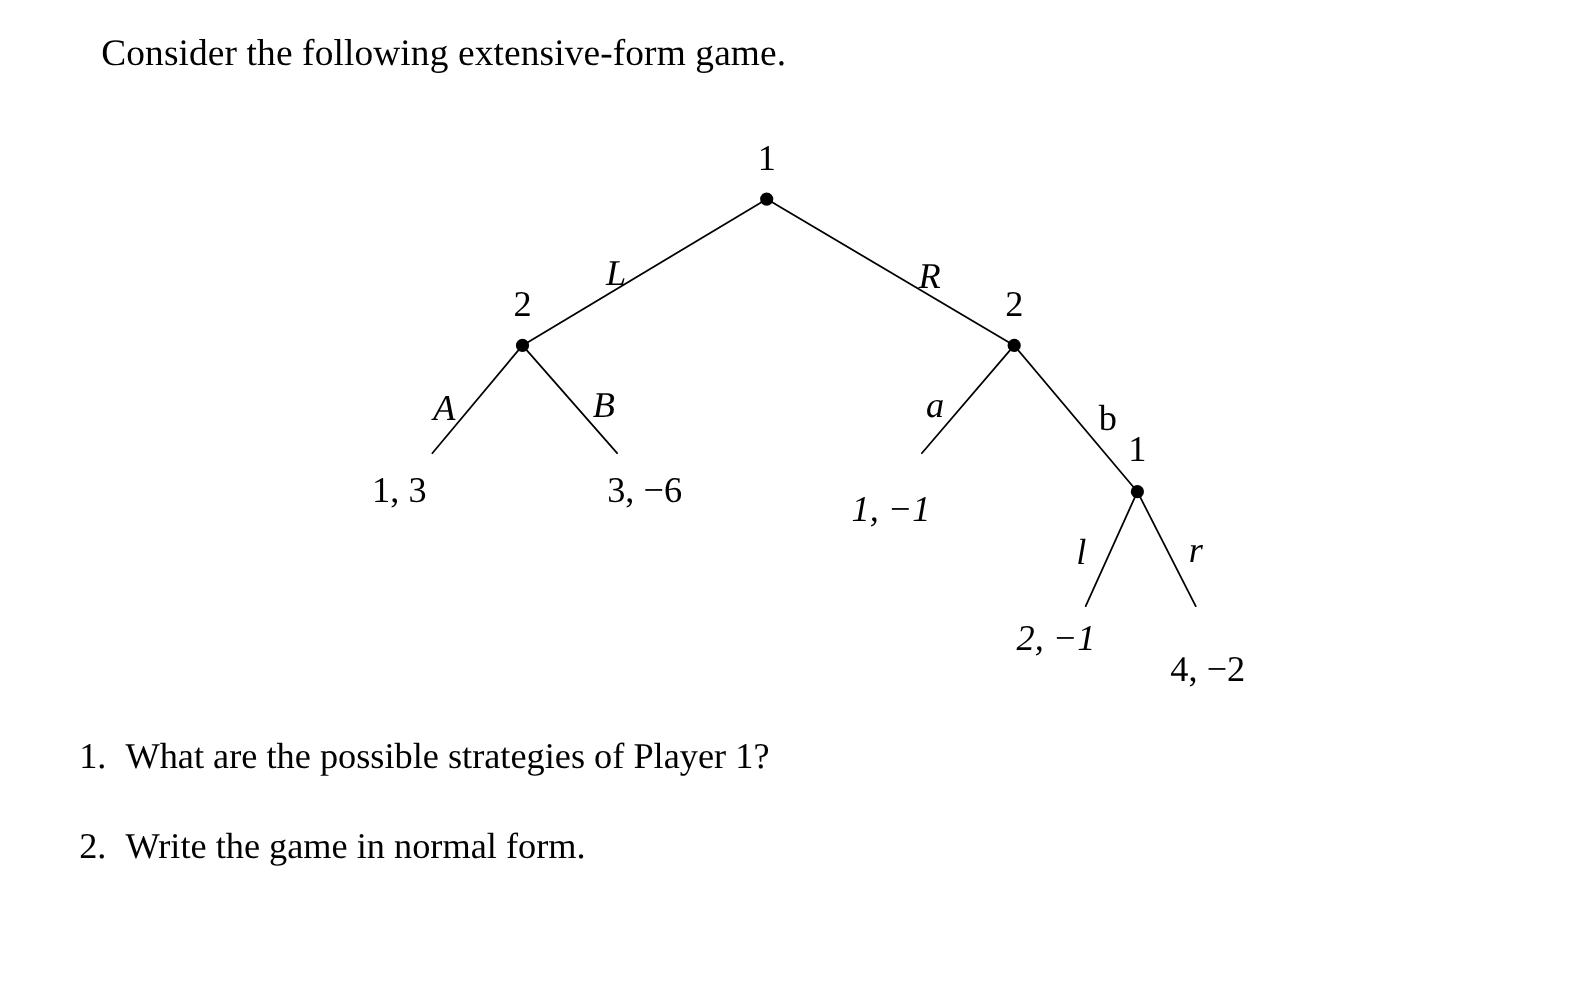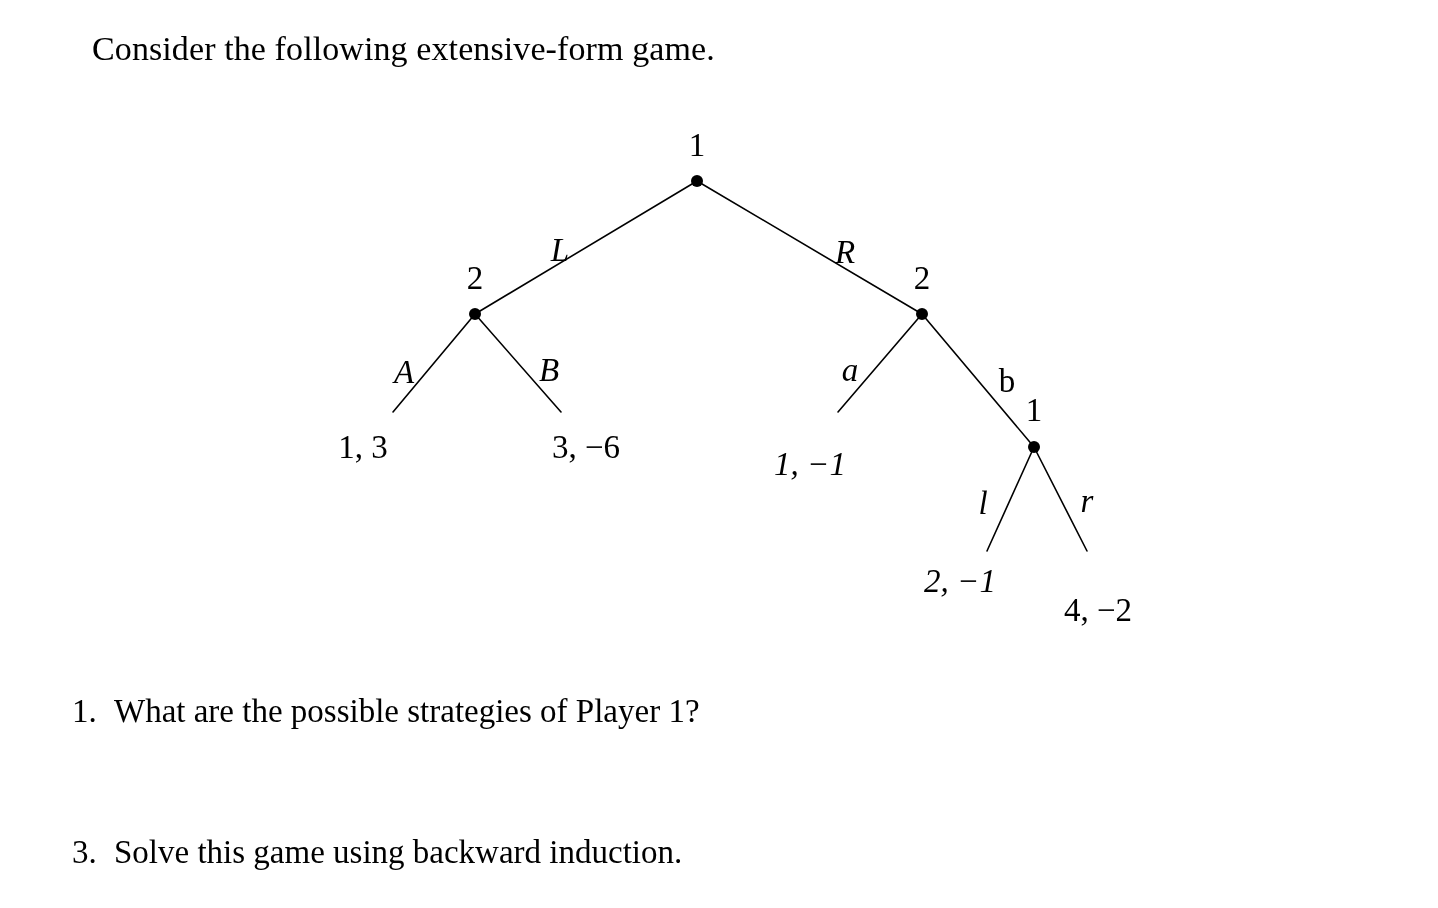--- a/index.html
+++ b/index.html
@@ -78,21 +78,21 @@
     position: absolute;
     left: 72px;
     font-size: 33px;
     line-height: 40px;
     white-space: nowrap;
   }
   .q-num {
     display: inline-block;
     width: 42px;
   }
-  #question-1 { top: 668px; margin-top: 23px; }
+  #question-1 { top: 668px; }
   #question-2 { top: 750px; }
   #question-3 { top: 832px; }
 </style>
 </head>
 <body>
 
 <div id="page">
 
   <div class="prompt-line">Consider the following extensive-form game.</div>
 
@@ -132,17 +132,17 @@
         <div class="tree-label payoff-label" style="left: 586px; top: 347px;">3, −6</div>
         <div class="tree-label payoff-label" style="left: 810px; top: 364px; font-style: italic;">1, −1</div>
         <div class="tree-label payoff-label" style="left: 960px; top: 481px; font-style: italic;">2, −1</div>
         <div class="tree-label payoff-label" style="left: 1098px; top: 481px; margin-top: 29px;">4, −2</div>
       </div>
   </div>
 
   <div class="question" id="question-1">
     <span class="q-num">1.</span><span>What are the possible strategies of Player 1?</span>
   </div>
-  <div class="question" id="question-3">
-    <span class="q-num">3.</span><span>Solve this game using backward induction.</span>
+  <div class="question" id="question-2">
+    <span class="q-num">2.</span><span>Write the game in normal form.</span>
   </div>
 
 </div>
 
 </body></html>

